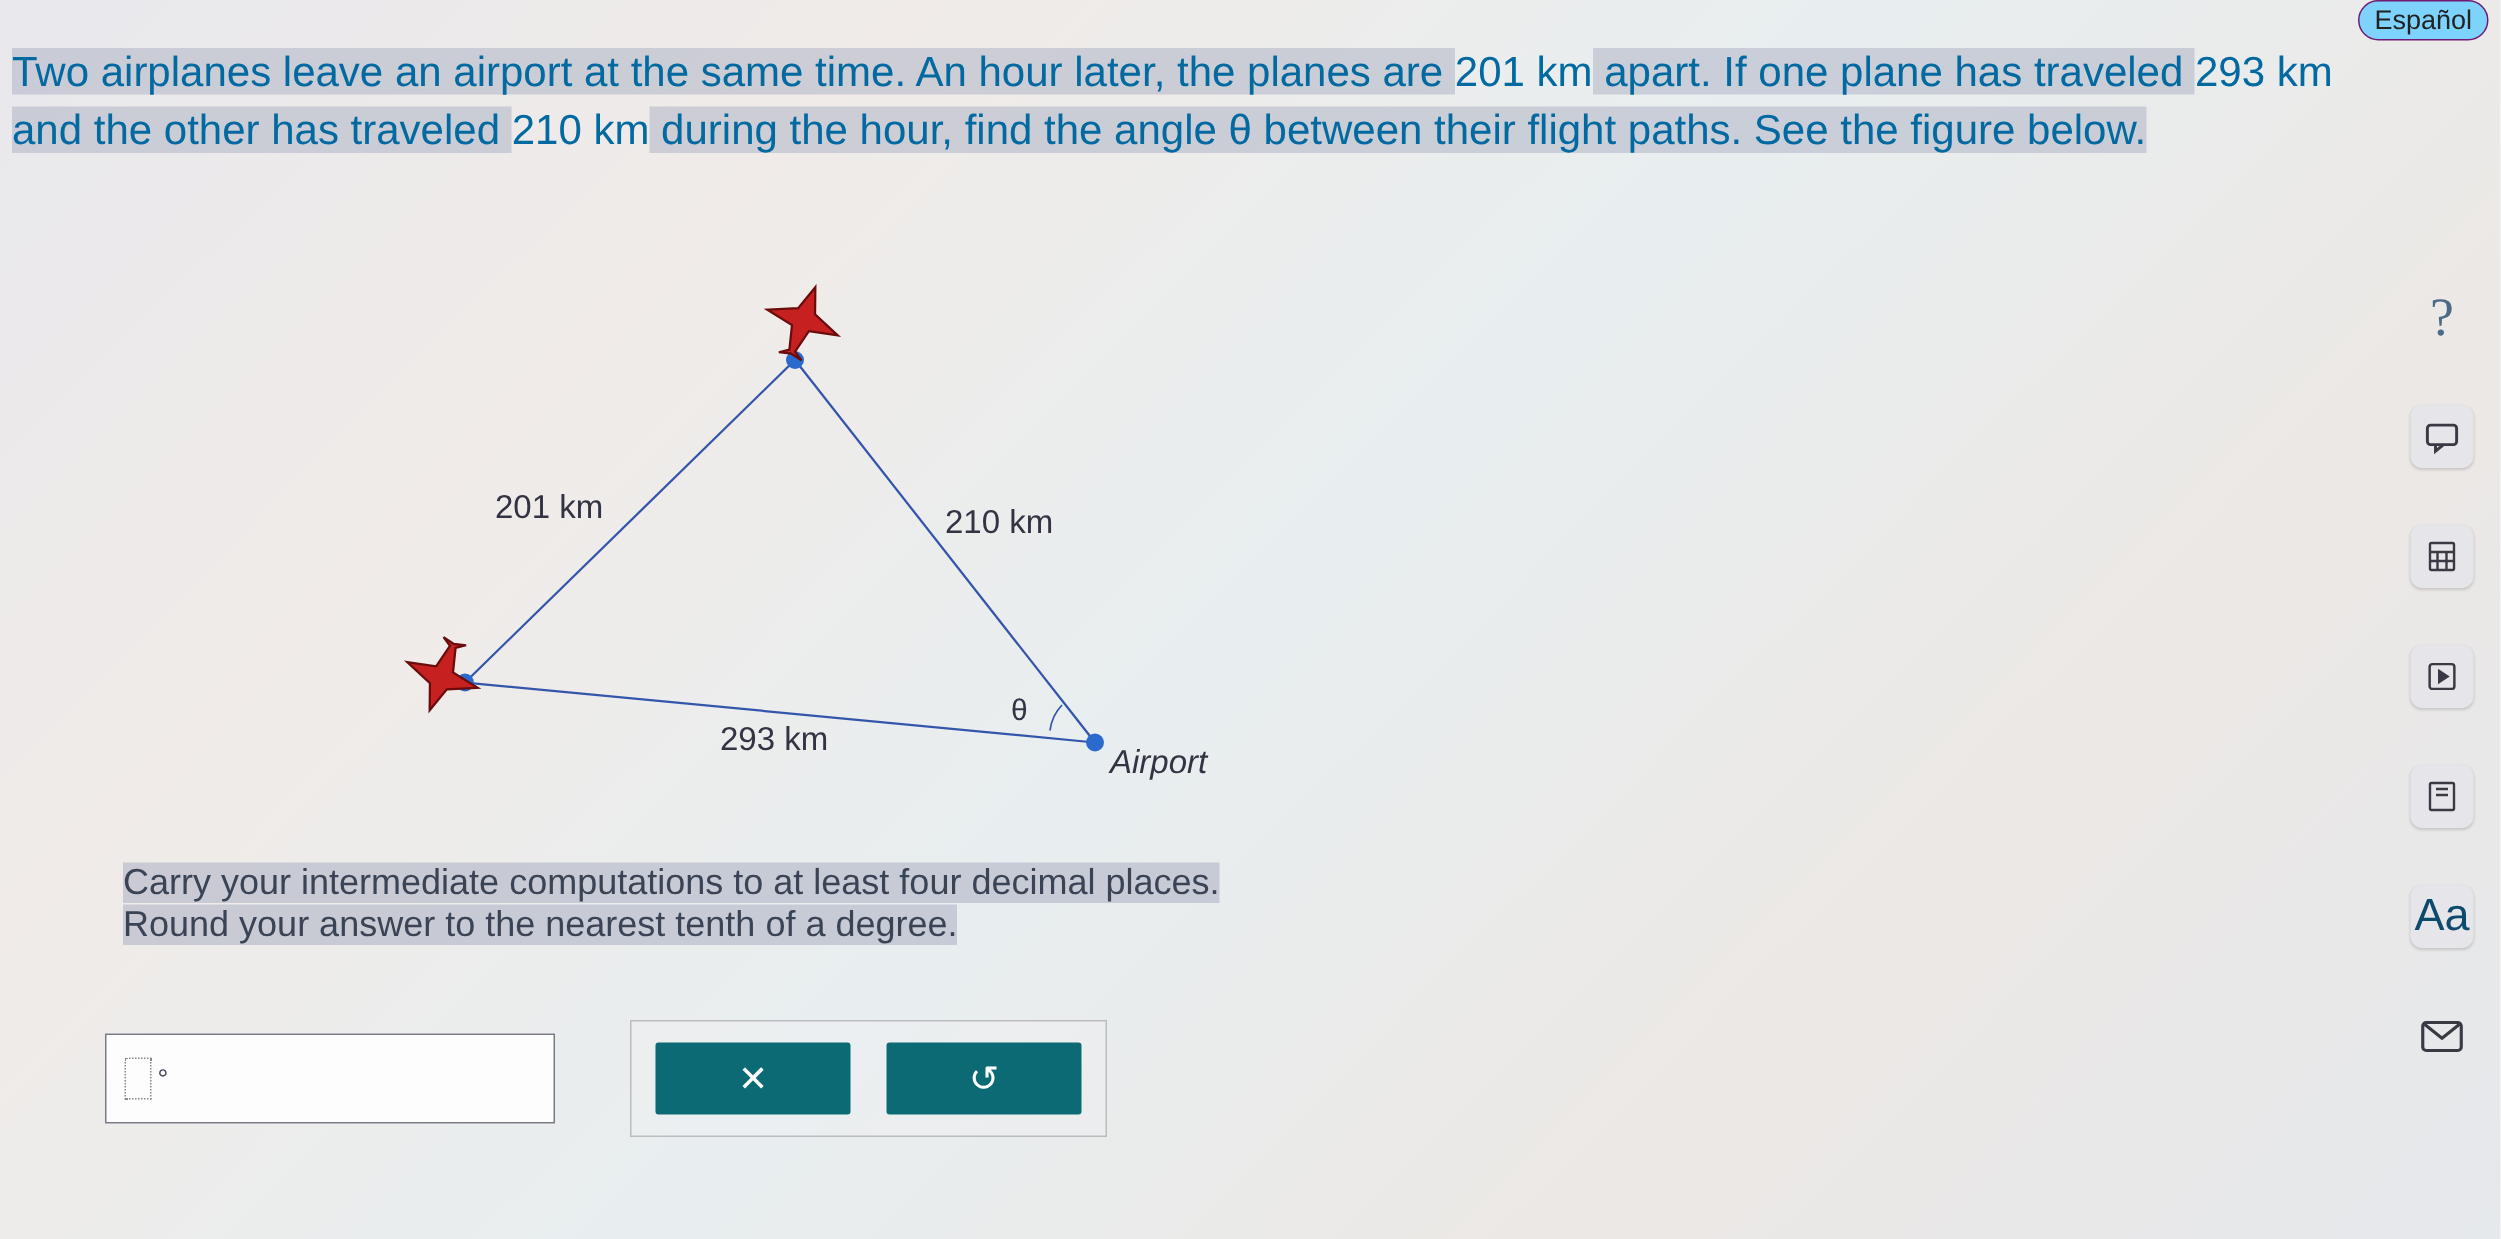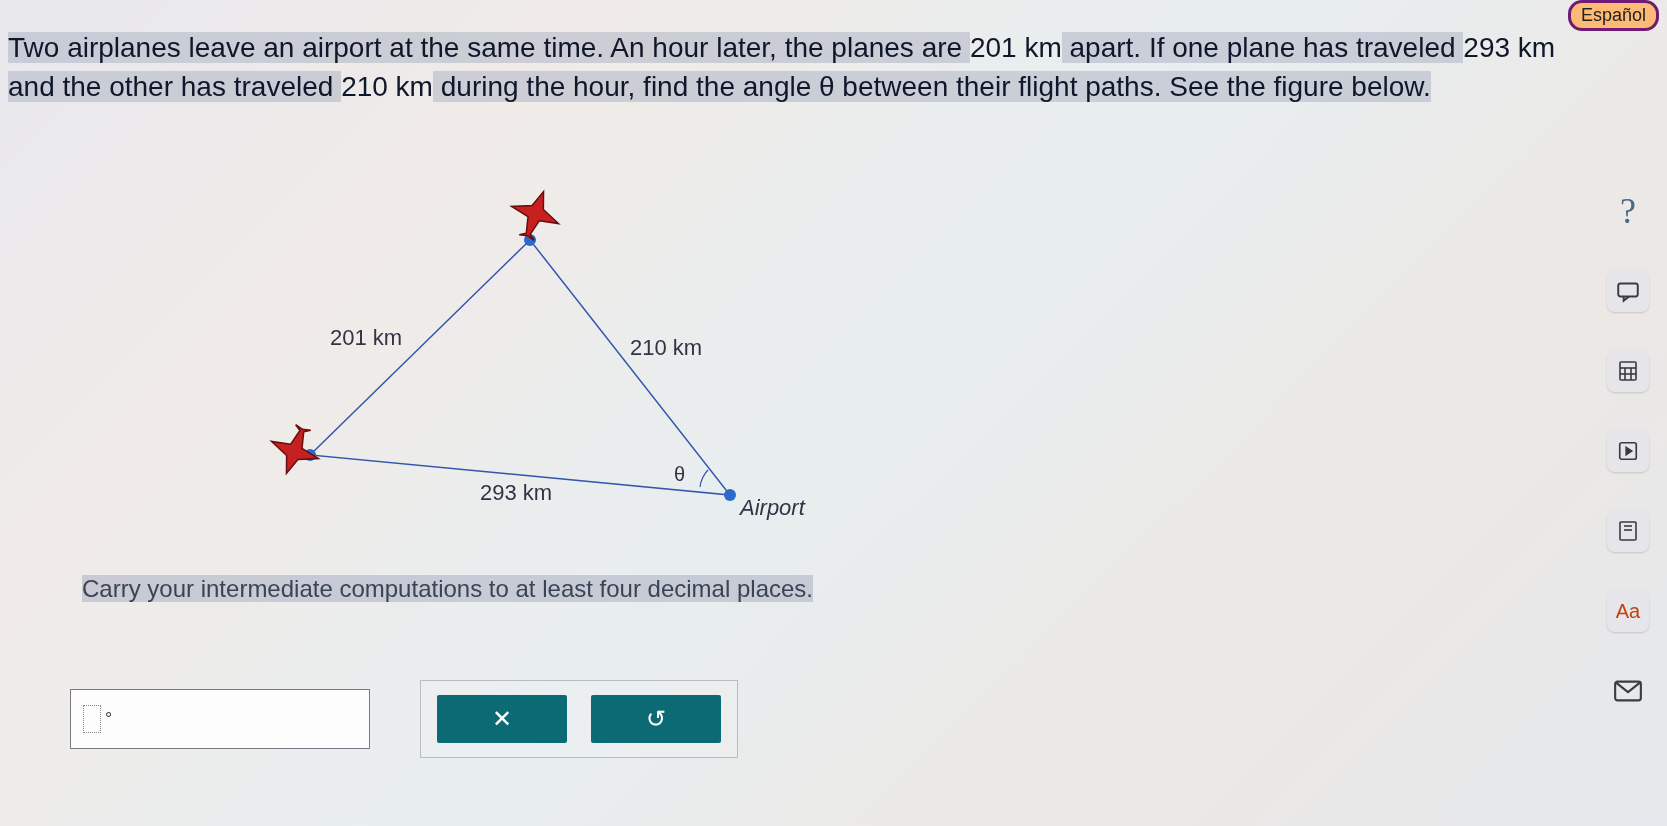--- a/index.html
+++ b/index.html
@@ -8,34 +8,34 @@
     background: linear-gradient(135deg, #e8e8ed 0%, #f0ebe8 25%, #e8eef0 50%, #ece8e5 75%, #e5e8ec 100%);
     width: 1667px;
     height: 826px;
     position: relative;
     overflow: hidden;
   }
   .lang-pill {
     position: absolute;
     top: 0;
     right: 8px;
-    border: 3px solid #701a75;
+    border: 1px solid #701a75;
     border-radius: 14px;
     padding: 2px 10px;
     font-size: 18px;
-    background: #fdba74;
+    background: #7dd3fc;
     color: #222;
   }
   .problem-text {
     position: absolute;
     top: 28px;
     left: 8px;
     right: 100px;
     font-size: 28px;
-    color: #0f172a;
+    color: #0369a1;
     line-height: 1.4;
   }
   .problem-text .hl { background: rgba(180,185,200,.6); }
   .figure-area {
     position: absolute;
     top: 175px;
     left: 60px;
     width: 900px;
     height: 380px;
   }
@@ -116,22 +116,22 @@
     align-items: center;
   }
   .tool {
     width: 42px;
     height: 42px;
     background: #e6e6ea;
     border-radius: 8px;
     display: flex;
     align-items: center;
     justify-content: center;
-    color: #c2410c;
-    font-size: 20px;
+    color: #0c4a6e;
+    font-size: 30px;
     box-shadow: 0 1px 2px rgba(0,0,0,.15);
     cursor: pointer;
   }
 </style>
 </head>
 <body>
 
 <div class="lang-pill">Español</div>
 
 <div class="problem-text">
@@ -160,20 +160,21 @@
 
   <div class="tri-label" style="left:270px; top:150px;">201 km</div>
   <div class="tri-label" style="left:570px; top:160px;">210 km</div>
   <div class="tri-label" style="left:420px; top:305px;">293 km</div>
   <div class="tri-label" style="left:614px; top:288px; font-size:20px;">θ</div>
   <div class="tri-label" style="left:680px; top:320px;font-style:italic;">Airport</div>
 </div>
 
 <div class="instructions">
   <span>Carry your intermediate computations to at least four decimal places.</span><br>
+  <span>Round your answer to the nearest tenth of a degree.</span>
 </div>
 
 <div class="answer-row">
   <div class="answer-box">
     <div class="mini"></div>
     <span class="deg-sym">°</span>
   </div>
   <div class="btn-group">
     <div class="btn">✕</div>
     <div class="btn">↺</div>

